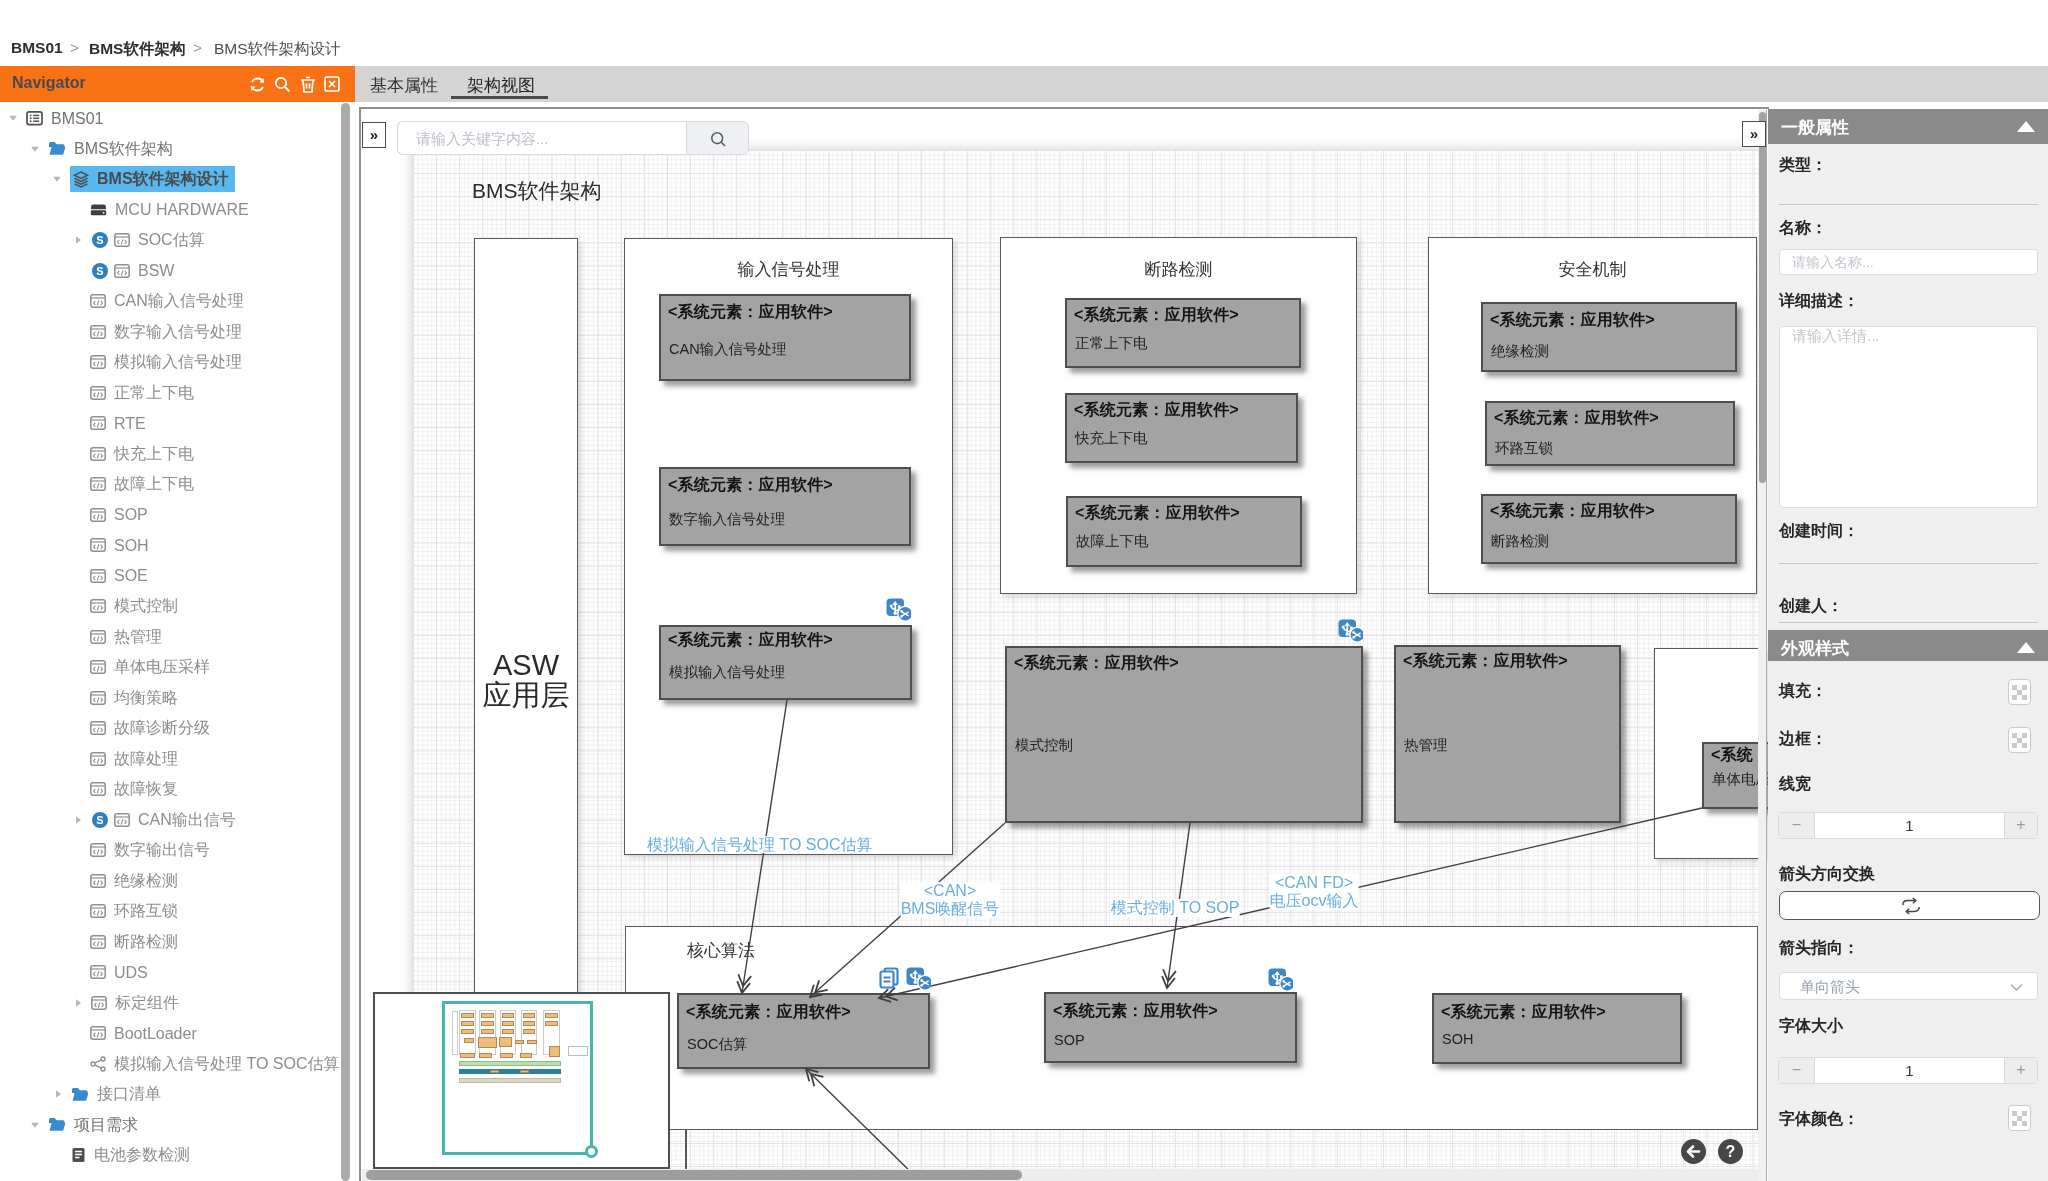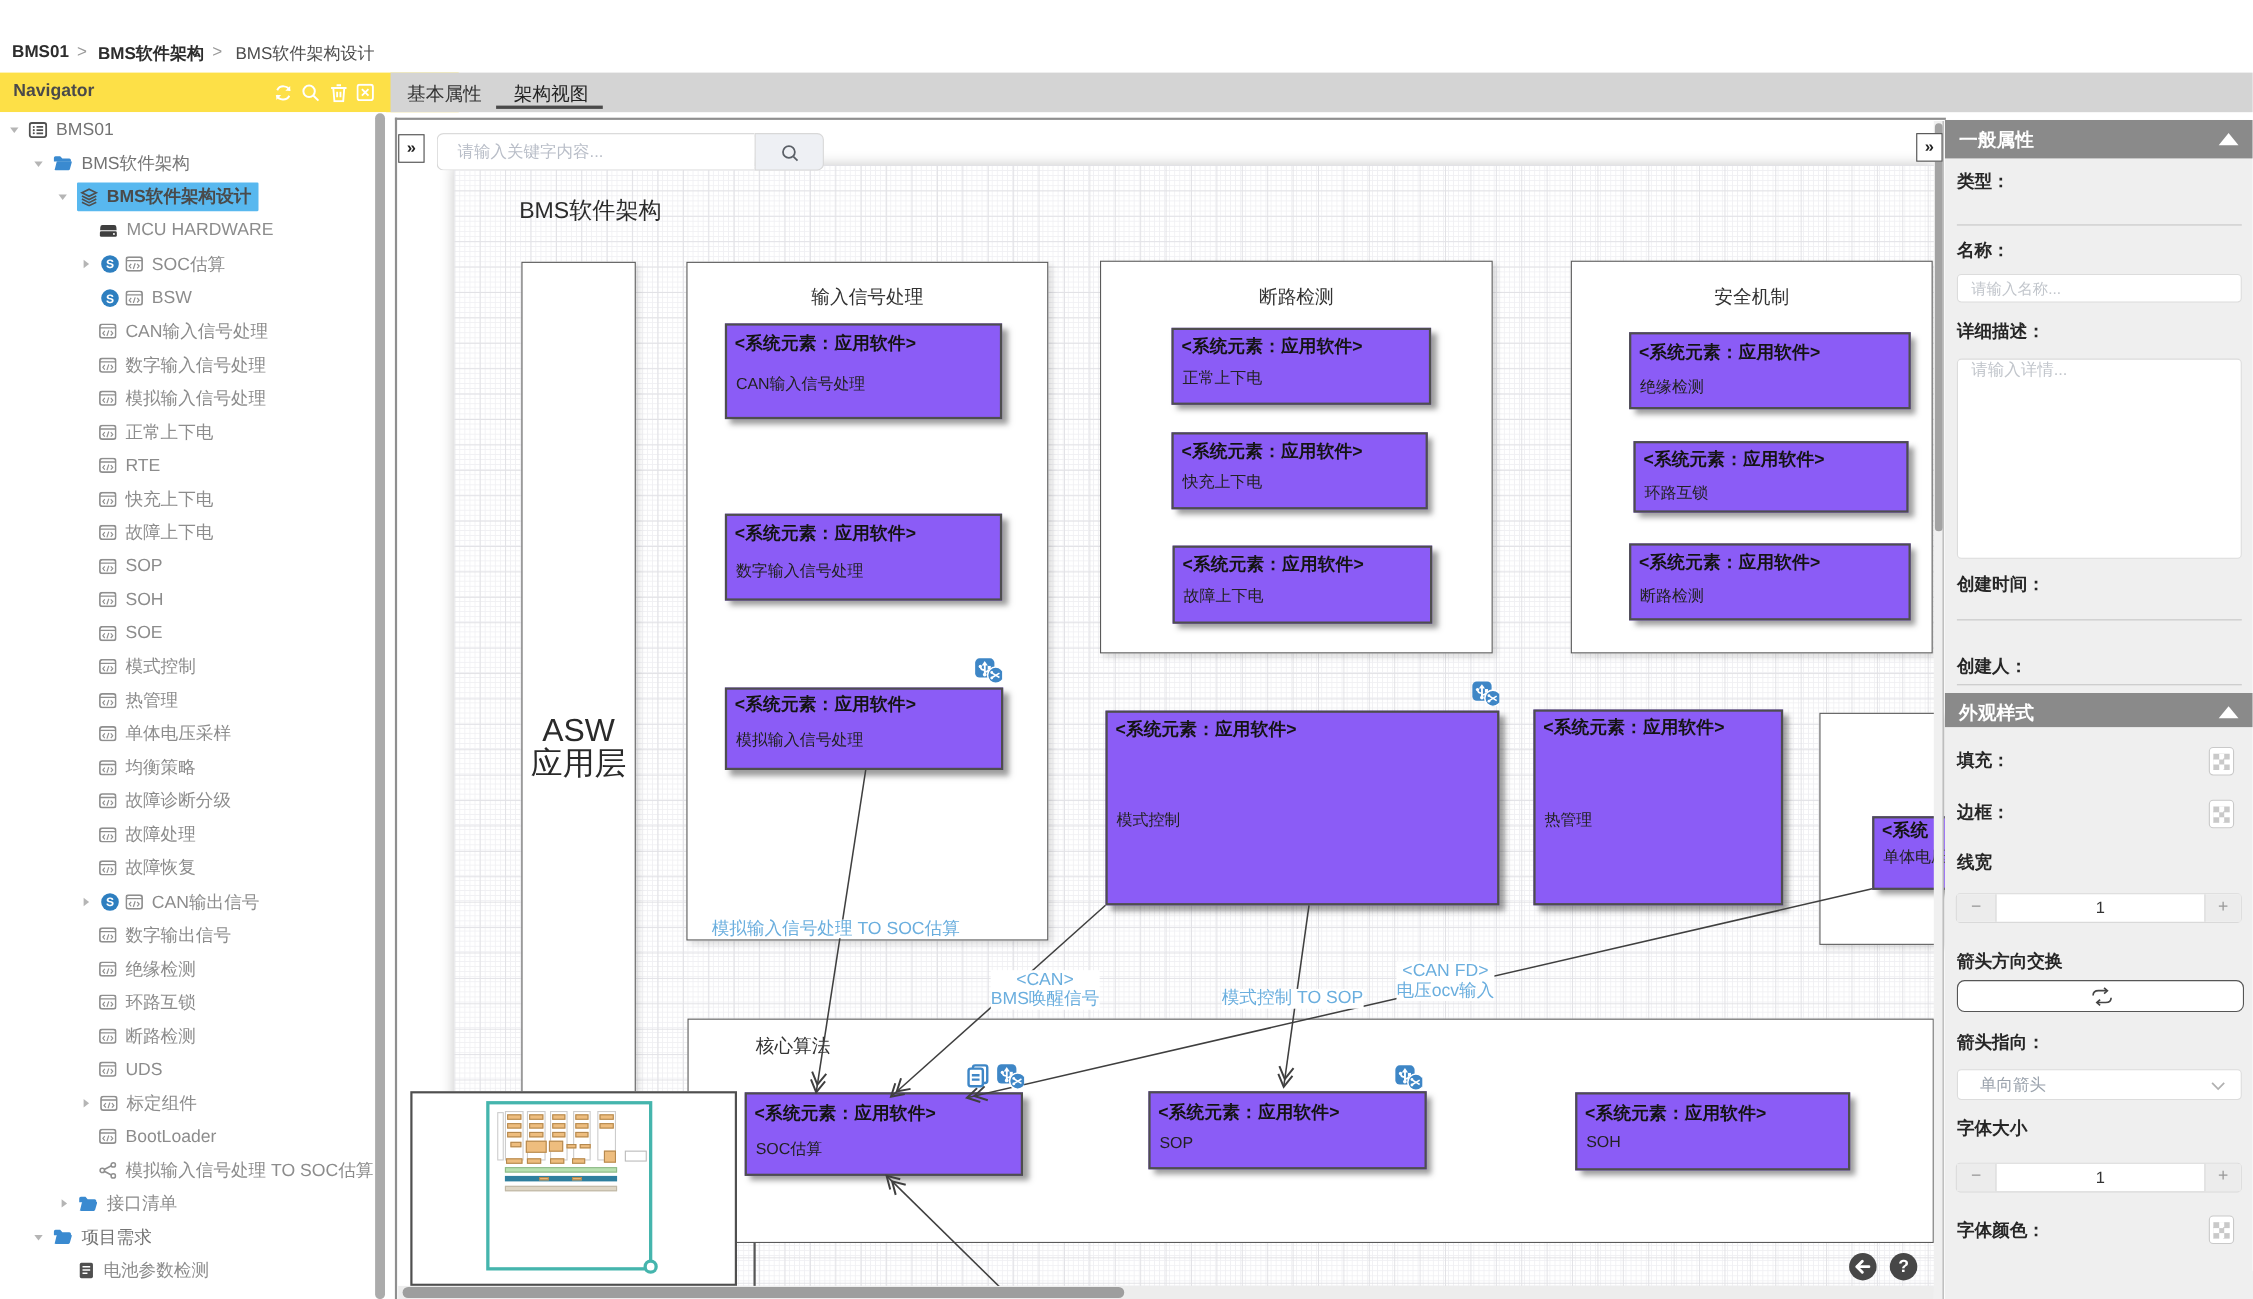--- a/index.html
+++ b/index.html
@@ -7,21 +7,21 @@
 body{font-family:"Liberation Sans",sans-serif}
 #app{position:absolute;left:0;top:0;width:2048px;height:1181px;background:#fff;overflow:hidden}
 .abs{position:absolute}
 
 .topbar{position:absolute;left:0;top:0;width:2048px;height:30px;background:#7f7f7f;color:#fff}
 .topbar .proj{position:absolute;left:12px;top:6px;font-size:16px;color:#fdfdfd}
 
 .crumbs{position:absolute;left:0;top:30px;width:2048px;height:36px;background:#fff;font-size:15.5px}
 .crumbs span{position:absolute;top:9px}
 
-.navhead{position:absolute;left:0;top:66px;width:417px;height:36px;background:#fde047}
+.navhead{position:absolute;left:0;top:66px;width:417px;height:36px;background:#f97316}
 .navhead .ttl{position:absolute;left:12px;top:8px;font-size:16px;font-weight:700;color:#4a4a4a}
 
 .tabbar{position:absolute;left:355px;top:66px;width:1693px;height:36px;background:#d4d4d4}
 .tab{position:absolute;top:8px;font-size:17px;color:#333}
 .tabline{position:absolute;left:96px;top:30px;width:97px;height:3px;background:#4a4a4a}
 
 .tree{position:absolute;left:0;top:102px;width:351px;height:1079px;background:#fff;overflow:hidden}
 .row{position:absolute;height:30px;display:flex;align-items:center;font-size:16px;color:#8c8c8c;white-space:nowrap}
 .row .gap{display:inline-block;width:6px}
 .caret{width:10px;height:10px;margin-right:8px;flex:none}
@@ -37,21 +37,21 @@
   linear-gradient(to bottom,#f0f0f3 1px,transparent 1px);
  background-size:23.1px 23.1px,23.1px 23.1px,4.62px 4.62px,4.62px 4.62px;
  box-shadow:0 0 12px rgba(0,0,0,.22)}
 
 .collbtn{position:absolute;width:24px;height:26px;background:#fff;border:1.5px solid #4a4a4a;text-align:center;font-size:15px;font-weight:700;color:#222;line-height:23px}
 .sinput{position:absolute;left:36px;top:12px;width:289px;height:34px;background:#fff;border:1px solid #d8d8d8;border-right:none;border-radius:6px 0 0 6px;font-size:15px;color:#b9bec8;line-height:33px;padding-left:18px}
 .sbtn{position:absolute;left:325px;top:12px;width:63px;height:34px;background:#eef0f4;border:1px solid #d8d8d8;border-radius:0 6px 6px 0}
 
 .dbox{position:absolute;background:#fff;border:1.5px solid #5a5a5a;box-shadow:3px 3px 6px rgba(0,0,0,.14)}
 .dbox .cap{position:absolute;left:0;width:100%;text-align:center;font-size:17px;color:#333}
-.el{position:absolute;background:#8b5cf6;border:2.5px solid #4e4e4e;box-shadow:5px 5px 5px rgba(60,60,60,.5)}
+.el{position:absolute;background:#a3a3a3;border:2.5px solid #4e4e4e;box-shadow:5px 5px 5px rgba(60,60,60,.5)}
 .el .t{position:absolute;left:7px;font-weight:700;font-size:16px;color:#141414;letter-spacing:.2px}
 .el .n{position:absolute;left:8px;font-size:14.5px;color:#222}
 .lbl{position:absolute;background:#fff;color:#6aaede;font-size:16px;white-space:nowrap;line-height:18px}
 .lblc{text-align:center;transform:translateX(-50%)}
 
 .minimap{position:absolute;left:12px;top:883px;width:297px;height:177px;background:#fff;border:2px solid #4f4f4f}
 
 .panel{position:absolute;left:1768px;top:109px;width:280px;height:1072px;background:#efefef;overflow:hidden}
 .phead{position:absolute;left:0;width:280px;height:35px;background:#8a8a8a}
 .phead .pt{position:absolute;left:13px;top:7px;color:#fff;font-size:17px;font-weight:700}

